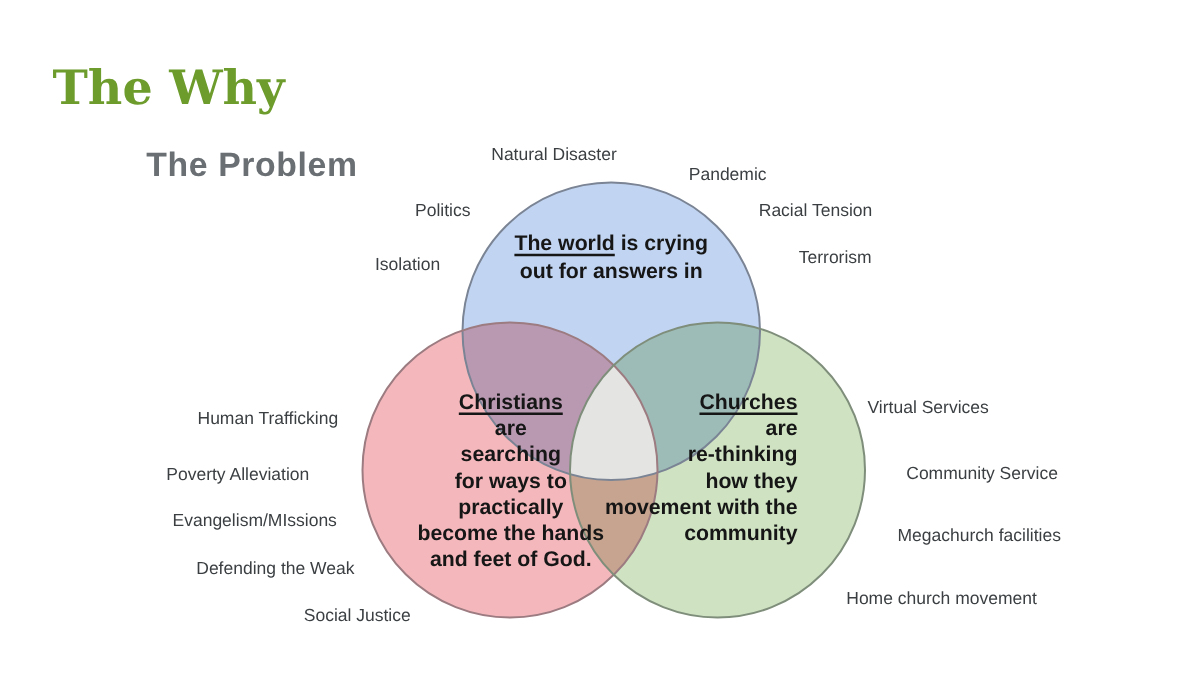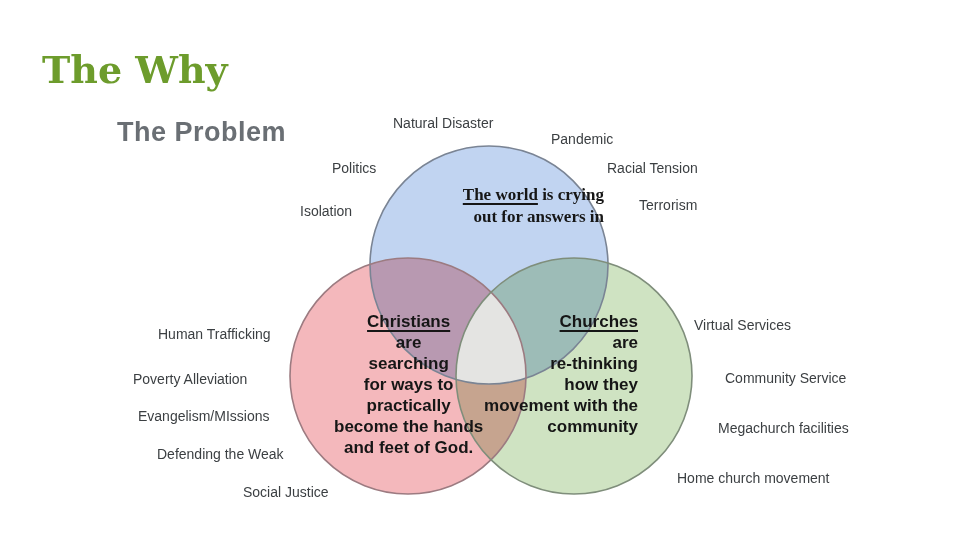--- a/index.html
+++ b/index.html
@@ -10,21 +10,21 @@
          font-family:"DejaVu Serif",serif;font-weight:800;font-size:38px;
          letter-spacing:0px;color:#6d9c2c;white-space:nowrap;}
   .subtitle{position:absolute;left:101px;top:101px;margin:16px;
          font-family:"Liberation Sans",sans-serif;font-weight:700;font-size:27px;
          letter-spacing:.5px;color:#6a6f74;white-space:nowrap;}
 
   .venn-svg{position:absolute;left:0;top:0;width:960px;height:540px;}
 
   .venn-text{position:absolute;font-weight:700;color:#161616;font-size:17px;white-space:nowrap;}
   .lead{text-decoration:underline;text-decoration-thickness:2px;text-underline-offset:3px;}
-  .vt-world{left:374px;top:184px;width:230px;text-align:right;line-height:22px;font-family:Liberation Serif, serif;}
+  .vt-world{left:374px;top:184px;width:230px;text-align:center;line-height:22px;}
   .vt-christians{left:334px;top:311px;text-align:center;line-height:21px;}
   .vt-churches{right:322px;top:311px;text-align:right;line-height:21px;}
 
   .logo{position:absolute;left:419px;top:326px;display:flex;align-items:flex-start;color:#0d0d0d;}
   .logo-abbr{font-weight:900;font-size:32px;line-height:30px;letter-spacing:-1.5px;
              font-family:"DejaVu Sans",sans-serif;}
   .logo-name{margin-left:4px;margin-top:6px;font-weight:900;font-size:11px;line-height:10px;
              letter-spacing:.2px;font-family:"DejaVu Sans",sans-serif;white-space:nowrap;}
 
   .ctx{position:absolute;font-size:14px;line-height:17px;color:#3b3f42;white-space:nowrap;}

